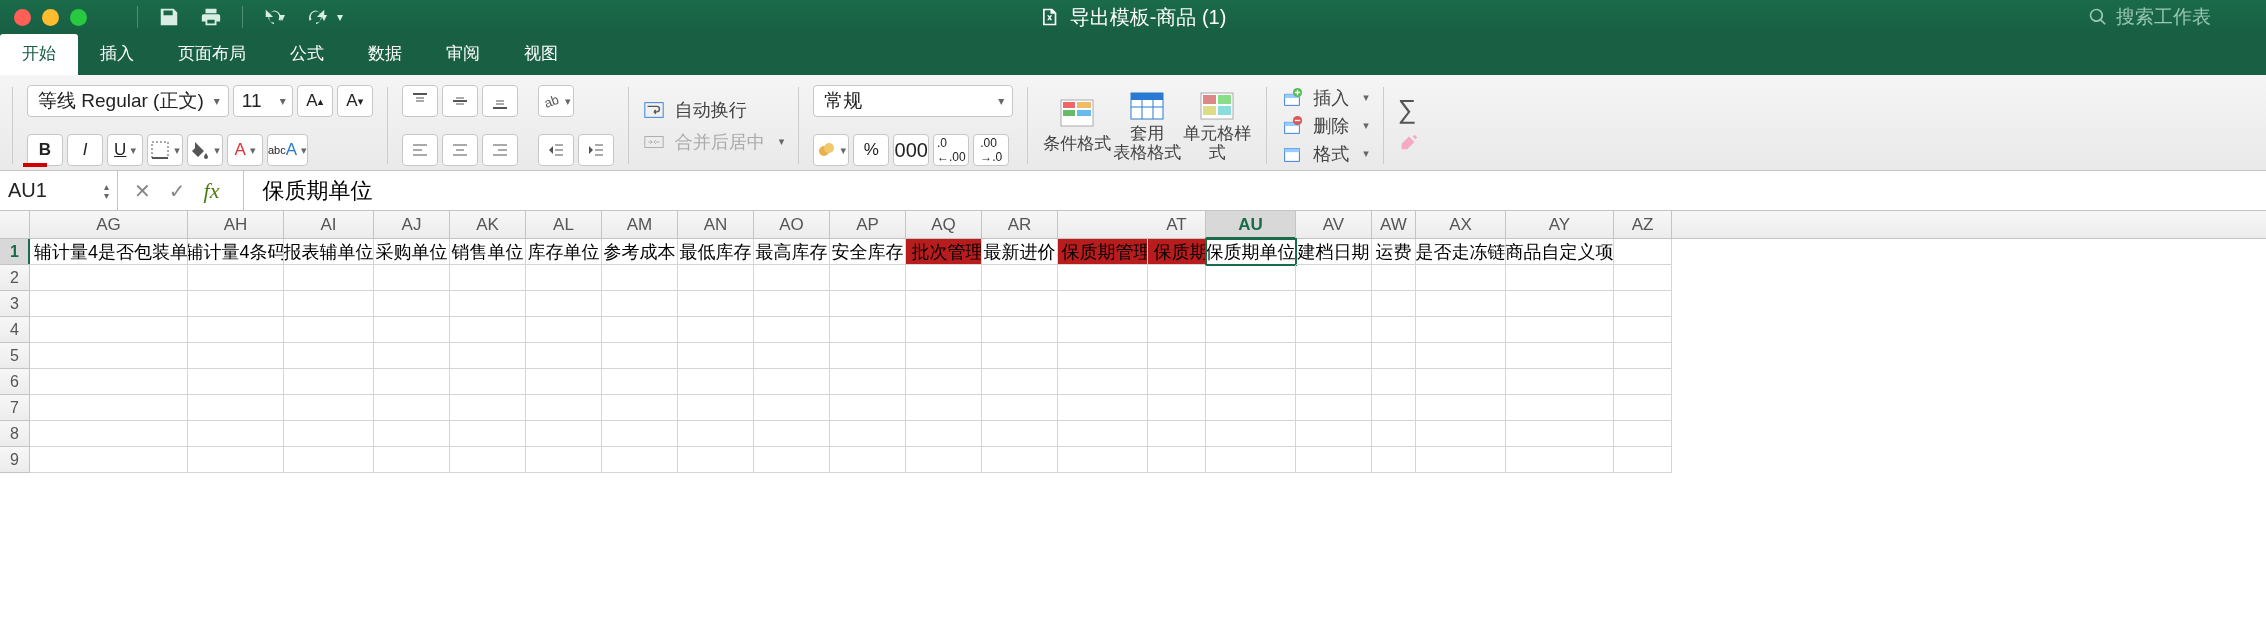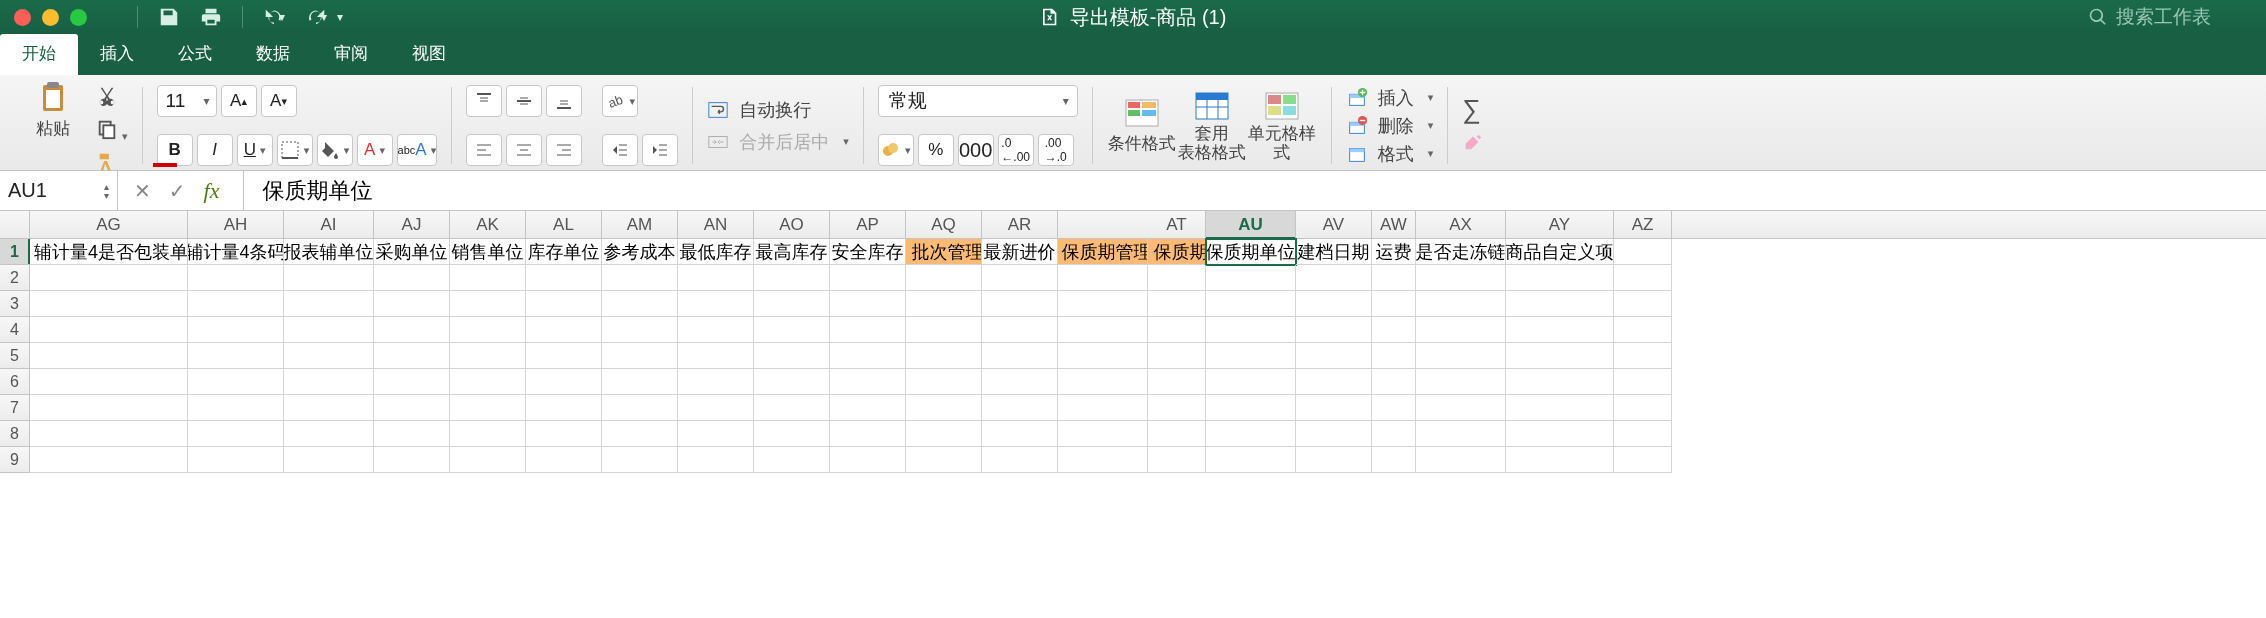--- a/index.html
+++ b/index.html
@@ -61,21 +61,21 @@
   .ch.sel { background: #d8d8d8; color:#1a6b4a; font-weight:600; position:relative;}
   .ch.sel::after{content:"";position:absolute;bottom:-1px;left:0;right:0;height:2px;background:#1a6b4a;}
   .rows { }
   .row { display: flex; height: 26px; }
   .rh { width: 30px; border-right: 1px solid #c4c4c4; border-bottom: 1px solid #c4c4c4; background: linear-gradient(#f7f7f7,#ececec); display:flex;align-items:center;justify-content:center; font-size:16px; color:#555;}
   .rh.sel { background:#d8d8d8; color:#1a6b4a; font-weight:600; position:relative;}
   .rh.sel::after{content:"";position:absolute;right:-1px;top:0;bottom:0;width:2px;background:#1a6b4a;}
   .cell { border-right: 1px solid #d4d4d4; border-bottom: 1px solid #d4d4d4; display:flex; align-items:center; justify-content:center; font-size:18px; color:#000; overflow:hidden; white-space:nowrap;}
   .cell.left { justify-content:flex-start; padding-left:4px;}
   .hdrcell { font-weight: 400; }
-  .hl { background: #fdba74; padding-left: 8px; }
+  .hl { background: #b91c1c; padding-left: 8px; }
   .active-cell { outline: 2px solid #1a6b4a; outline-offset: -1px; background:#fff; }
 </style>
 </head>
 <body>
 
 <div class="titlebar">
   <div class="traffic">
     <div class="dot r"></div>
     <div class="dot y"></div>
     <div class="dot g"></div>
@@ -113,56 +113,34 @@
     <svg viewBox="0 0 24 24">
         <path d="M10 2a8 8 0 016.3 13l5 5-1.4 1.4-5-5A8 8 0 1110 2zm0 2a6 6 0 100 12 6 6 0 000-12z"></path>
       </svg>
     <input class="search-input" placeholder="搜索工作表" style="">
   </div>
 </div>
 
 <div class="tabs">
   <div class="tab active">开始</div>
   <div class="tab">插入</div>
+  <div class="tab">页面布局</div>
   <div class="tab">公式</div>
   <div class="tab">数据</div>
   <div class="tab">审阅</div>
   <div class="tab">视图</div>
 </div>
 
 <div class="ribbon">
 
-  <div class="group">
-    <div style="display:flex;align-items:flex-start;gap:8px;">
-      <div class="big-btn">
-        <svg viewBox="0 0 40 34">
-            <rect x="10" y="4" width="20" height="26" rx="2" fill="#c98b3e"></rect>
-            <rect x="14" y="1" width="12" height="6" rx="2" fill="#888"></rect>
-            <rect x="13" y="9" width="14" height="18" fill="#fff"></rect>
-          </svg>
-        <span>粘贴</span>
-      </div>
-      <div style="display:flex;flex-direction:column;gap:6px;padding-top:4px;">
-        <span><svg class="cell-ico" viewBox="0 0 24 24">
-              <path d="M7 3l5 8 5-8h2l-6 9 2 3a4 4 0 11-2 1l-1-2-1 2a4 4 0 11-2-1l2-3L5 3h2zm-1 14a2 2 0 100 4 2 2 0 000-4zm12 0a2 2 0 100 4 2 2 0 000-4z" fill="#555"></path>
-            </svg></span>
-        <span class="dd-caret"><svg class="cell-ico" viewBox="0 0 24 24">
-              <rect x="4" y="4" width="12" height="14" fill="none" stroke="#555" stroke-width="2"></rect>
-              <rect x="8" y="8" width="12" height="14" fill="#fff" stroke="#555" stroke-width="2"></rect>
-            </svg></span>
-        <span><svg class="cell-ico" viewBox="0 0 24 24">
-              <path d="M4 3h10v6H4V3zm2 8h6l4 10h-3l-3-7-2 7H5l4-10z" fill="#e6a84a"></path>
-            </svg></span>
-      </div>
-    </div>
-  </div>
   <div class="group-sep"></div>
 
   <div class="group">
     <div class="group-row">
+      <div class="font-select">等线 Regular (正文)</div>
       <div class="size-select">11</div>
       <div class="rib-btn">A<span style="font-size:11px;">▴</span></div>
       <div class="rib-btn">A<span style="font-size:11px;">▾</span></div>
     </div>
     <div class="group-row">
       <div class="rib-btn">
           <b>B</b>
         </div>
       <div class="rib-btn">
           <i>I</i>

